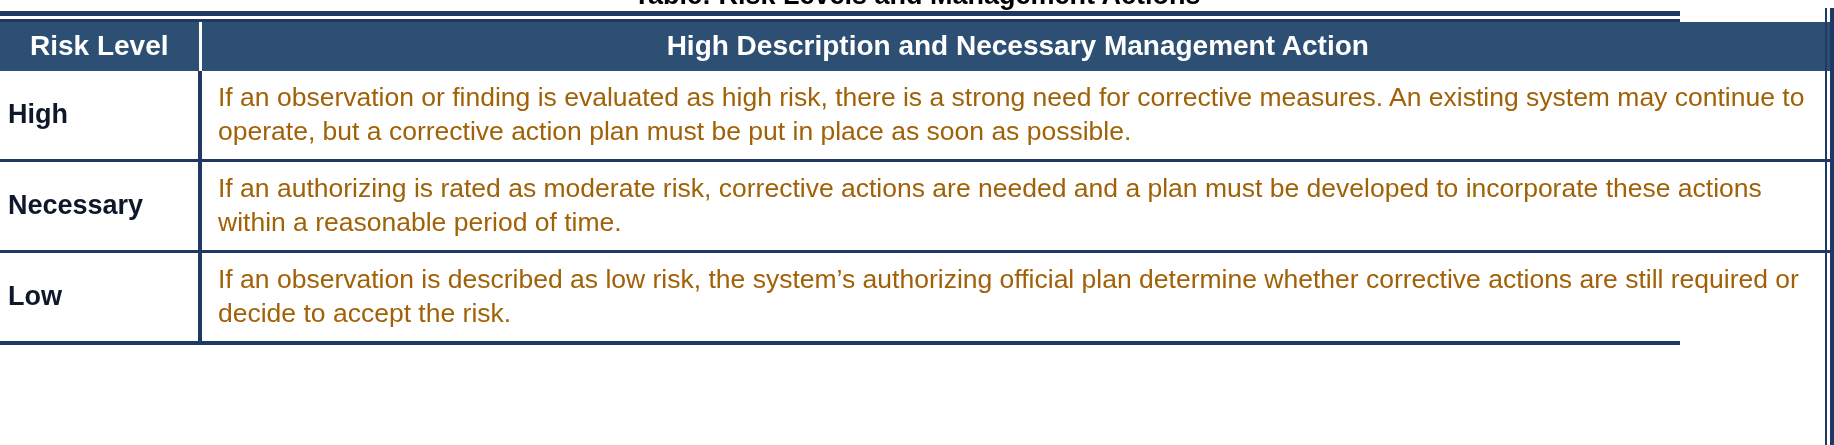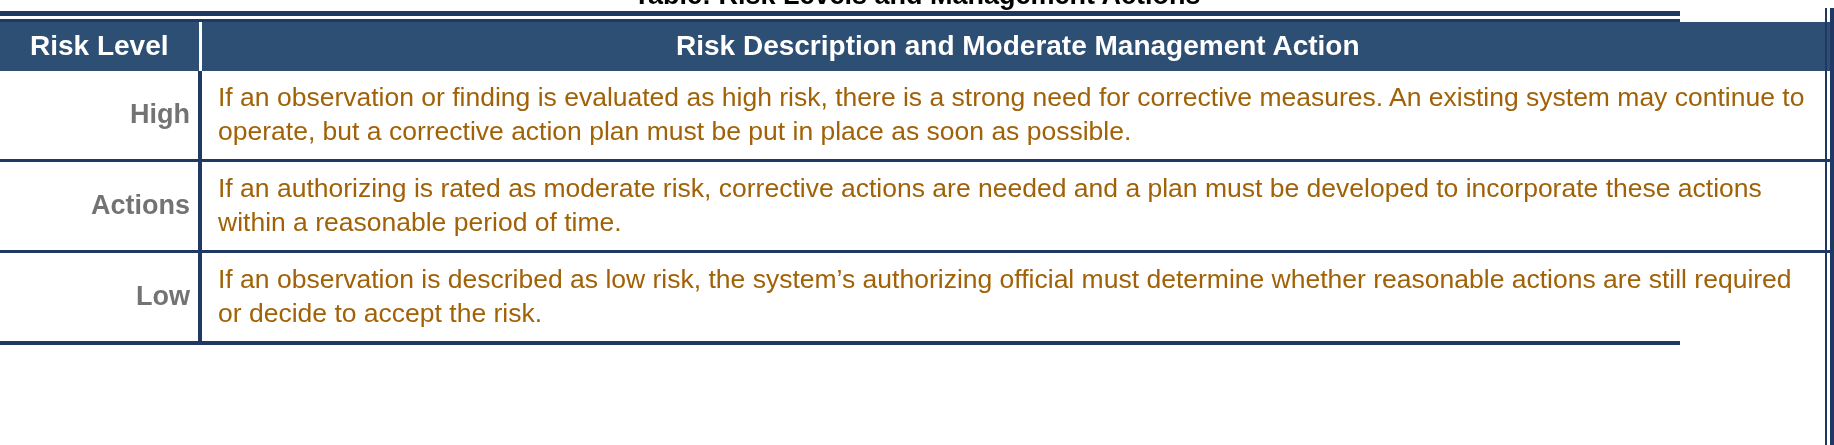--- a/index.html
+++ b/index.html
@@ -103,24 +103,24 @@
     background: #ffffff;
     vertical-align: middle;
     border-top: 3px solid #1F3864;
     border-bottom: 0;
   }
   tr.body-row:first-child td {
     border-top: 0;
   }
 
   td.cell-level {
-    text-align: right;
+    text-align: left;
     font-size: 27px;
     font-weight: bold;
-    color: #737373;
+    color: #0f172a;
     padding: 4px 8px;
     border-right: 4px solid #1F3864;
   }
 
   td.cell-desc {
     text-align: left;
     font-size: 26.5px;
     line-height: 1.30;
     color: #a16207;
     padding: 9px 16px 10px 16px;
@@ -164,35 +164,35 @@
     <div class="top-rule-inner"></div>
 
     <table class="risk-table">
       <colgroup>
         <col class="col-level">
         <col class="col-desc">
       </colgroup>
       <thead>
         <tr class="header-row">
           <th class="th-level">Risk Level</th>
-          <th class="th-desc">Risk Description and Moderate Management Action</th>
+          <th class="th-desc">High Description and Necessary Management Action</th>
         </tr>
       </thead>
       <tbody>
         <tr class="body-row">
           <td class="cell-level">High</td>
           <td class="cell-desc">If an observation or finding is evaluated as high risk, there is a strong need for corrective measures. An existing system may continue to operate, but a corrective action plan must be put in place as soon as possible.</td>
         </tr>
         <tr class="body-row">
-          <td class="cell-level">Actions</td>
+          <td class="cell-level">Necessary</td>
           <td class="cell-desc">If an authorizing is rated as moderate risk, corrective actions are needed and a plan must be developed to incorporate these actions within a reasonable period of time.</td>
         </tr>
         <tr class="body-row">
           <td class="cell-level">Low</td>
-          <td class="cell-desc">If an observation is described as low risk, the system’s authorizing official must determine whether reasonable actions are still required or decide to accept the risk.</td>
+          <td class="cell-desc">If an observation is described as low risk, the system’s authorizing official plan determine whether corrective actions are still required or decide to accept the risk.</td>
         </tr>
       </tbody>
     </table>
 
     <div class="bottom-rule"></div>
 
   </div>
 
   <div class="right-frame"></div>
   <div class="right-frame-inner"></div>

